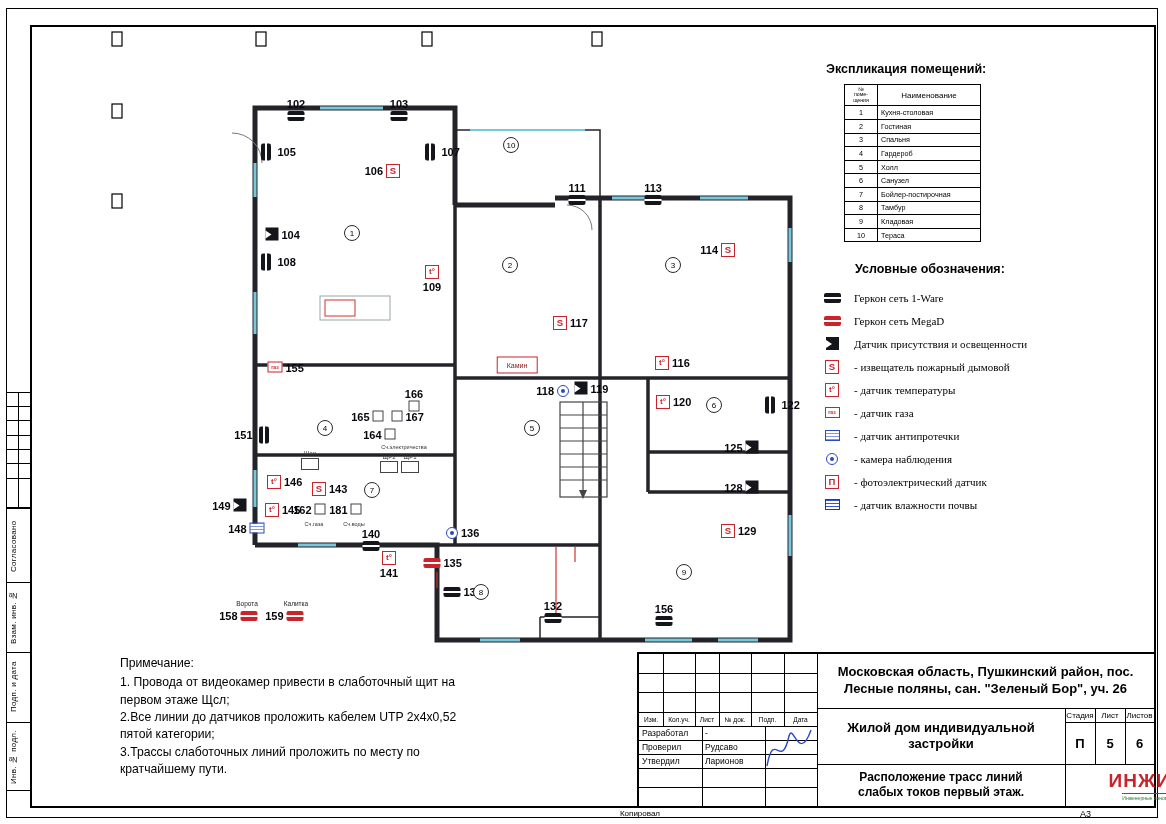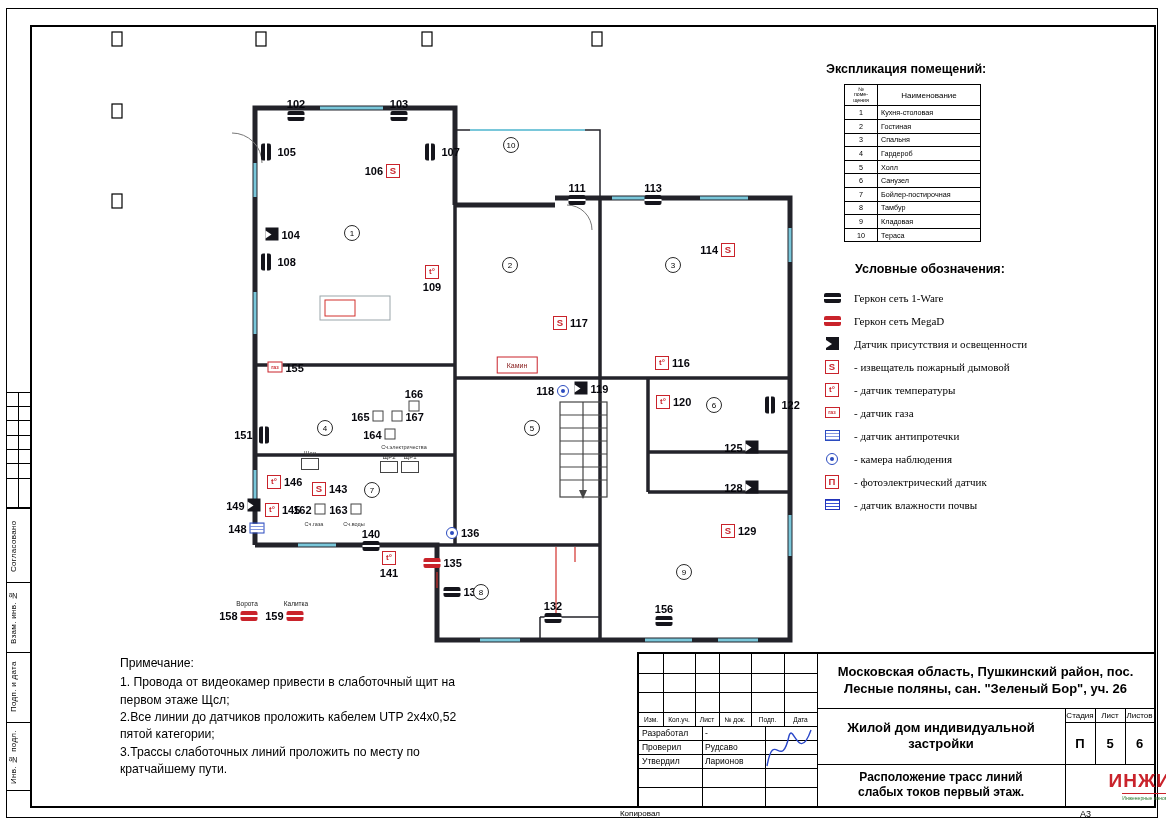--- a/index.html
+++ b/index.html
@@ -274,39 +274,39 @@
         <span class="mnum">164</span>
       </div>
       <div class="marker side-r" style="left: 274px; top: 482px;">
         <span class="ic ic-temp">t°</span>
         <span class="mnum">146</span>
       </div>
       <div class="marker side-r" style="left: 319px; top: 489px;">
         <span class="ic ic-smoke">S</span>
         <span class="mnum">143</span>
       </div>
-      <div class="marker side-l" style="left: 254px; top: 505px;">
+      <div class="marker side-l" style="left: 240px; top: 505px;">
         <span class="ic ic-presence"></span>
         <span class="mnum">149</span>
       </div>
       <div class="marker side-r" style="left: 272px; top: 510px;">
         <span class="ic ic-temp">t°</span>
         <span class="mnum">145</span>
       </div>
       <div class="marker side-l" style="left: 257px; top: 528px;">
         <span class="ic ic-leak"></span>
         <span class="mnum">148</span>
       </div>
       <div class="marker side-l" style="left: 320px; top: 509px;">
         <span class="ic ic-meter"></span>
         <span class="mnum">162</span>
       </div>
       <div class="marker side-l" style="left: 356px; top: 509px;">
         <span class="ic ic-meter"></span>
-        <span class="mnum">163</span>
+        <span class="mnum">181</span>
       </div>
       <div class="marker side-a" style="left: 371px; top: 546px;">
         <span class="ic ic-bar1"></span>
         <span class="mnum">140</span>
       </div>
       <div class="marker side-r" style="left: 452px; top: 533px;">
         <span class="ic ic-camera"></span>
         <span class="mnum">136</span>
       </div>
       <div class="marker side-b" style="left: 389px; top: 558px;">

